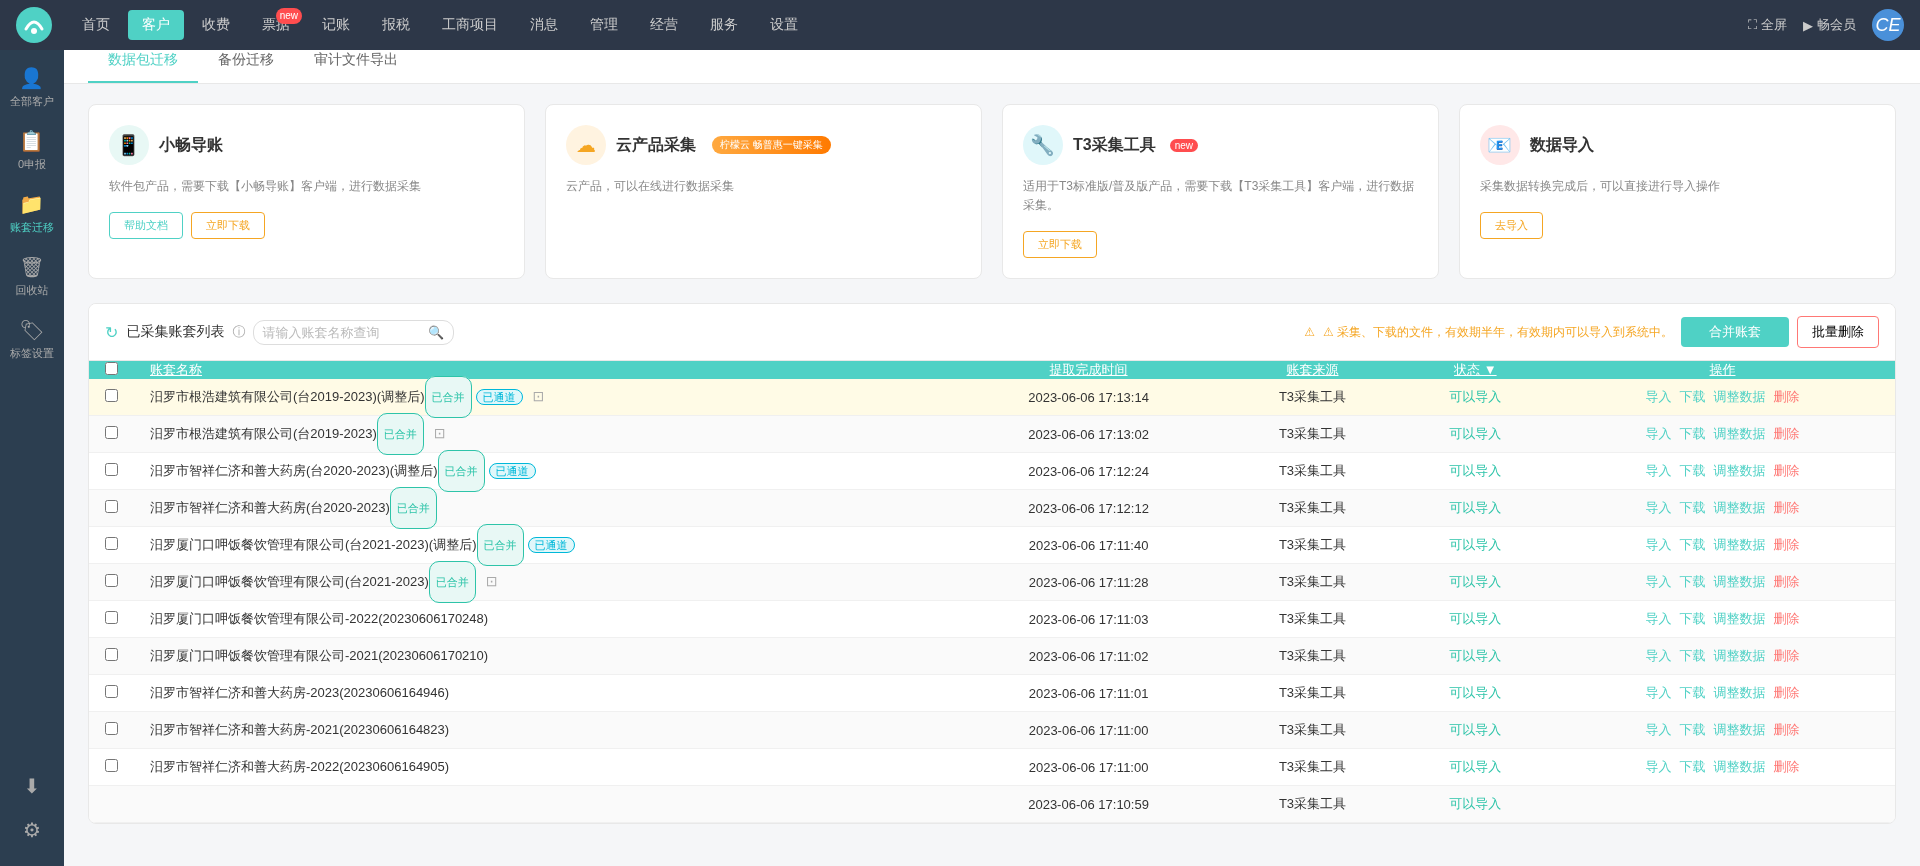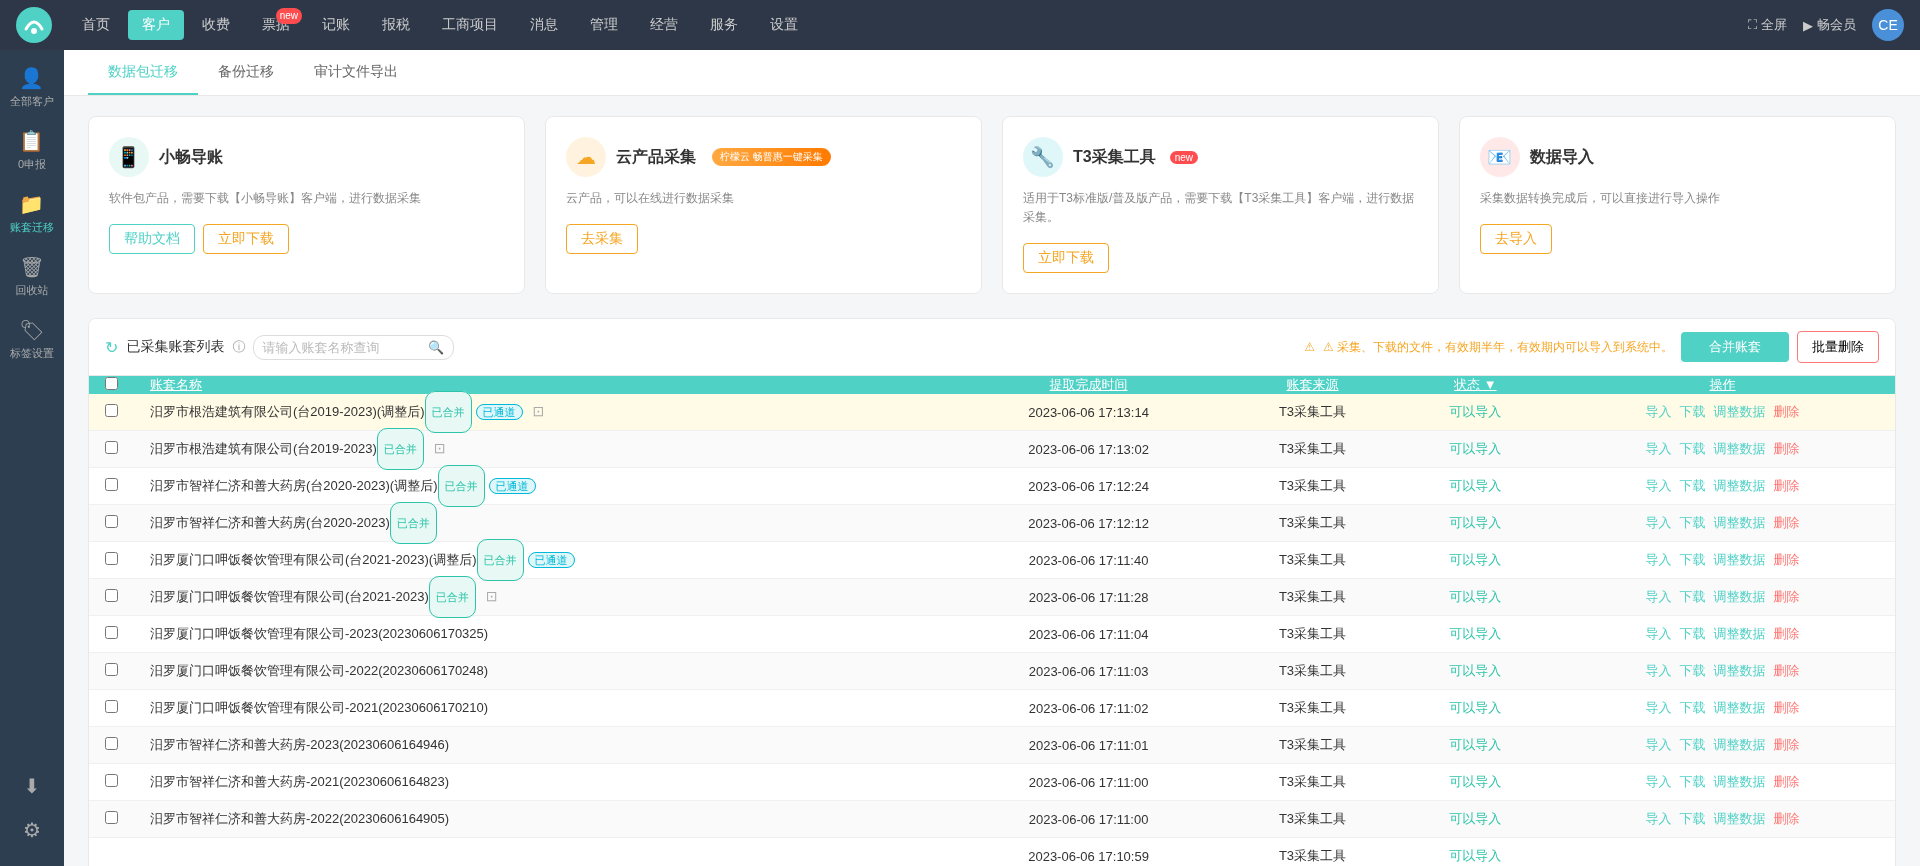--- a/index.html
+++ b/index.html
@@ -8,59 +8,59 @@
     
     .top-nav { height: 50px; background: #2d3748; display: flex; align-items: center; padding: 0 16px; gap: 4px; flex-shrink: 0; }
     .logo { width: 36px; height: 36px; margin-right: 12px; }
     .logo svg { width: 36px; height: 36px; }
     .nav-item { color: #ccc; padding: 6px 14px; border-radius: 4px; cursor: pointer; font-size: 14px; white-space: nowrap; }
     .nav-item.active { background: #4fd1c5; color: #fff; }
     .nav-item-new { position: relative; }
     .new-badge { position: absolute; top: -2px; right: 2px; background: #ff4d4f; color: #fff; font-size: 10px; padding: 0 4px; border-radius: 8px; line-height: 16px; }
     .nav-right { margin-left: auto; display: flex; align-items: center; gap: 16px; color: #ccc; font-size: 13px; }
     .nav-right-item { display: flex; align-items: center; gap: 4px; cursor: pointer; }
-    .avatar { width: 32px; height: 32px; border-radius: 50%; background: #4a90d9; display: flex; align-items: center; justify-content: center; color: #fff; font-size: 14px; }
+    .avatar { width: 32px; height: 32px; border-radius: 50%; background: #4a90d9; display: flex; align-items: center; justify-content: center; color: #fff; font-size: 18px; font-style: italic; }
 
     
     .main-layout { display: flex; flex: 1; overflow: hidden; }
 
     
     .sidebar { width: 64px; background: #2c3e50; display: flex; flex-direction: column; align-items: center; padding: 8px 0; flex-shrink: 0; gap: 4px; }
     .sidebar-item { display: flex; flex-direction: column; align-items: center; padding: 8px 4px; cursor: pointer; color: #aaa; font-size: 11px; gap: 4px; width: 100%; border-radius: 4px; }
     .sidebar-item.active { color: #4fd1c5; }
     .sidebar-icon { font-size: 20px; }
     .sidebar-spacer { flex: 1; }
     .sidebar-bottom { margin-top: auto; width: 100%; display: flex; flex-direction: column; align-items: center; gap: 4px; padding-bottom: 8px; }
 
     
     .content { flex: 1; background: #f5f6f8; overflow: hidden; display: flex; flex-direction: column; }
 
     
-    .tabs-bar { background: #fff; padding: 0 24px; display: flex; align-items: flex-end; border-bottom: 1px solid #e8e8e8; height: 46px; flex-shrink: 0; }
+    .tabs-bar { background: #fff; padding: 0 24px; display: flex; align-items: flex-end; border-bottom: 1px solid #e8e8e8; height: 34px; flex-shrink: 0; }
     .tab { padding: 12px 20px; cursor: pointer; font-size: 14px; color: #666; border-bottom: 2px solid transparent; }
     .tab.active { color: #4fd1c5; border-bottom: 2px solid #4fd1c5; font-weight: 500; }
 
     
     .page-body { padding: 20px 24px; flex: 1; overflow-y: auto; }
 
     
     .cards-row { display: grid; grid-template-columns: repeat(4, 1fr); gap: 20px; margin-bottom: 24px; }
     .card { background: #fff; border-radius: 8px; padding: 20px; border: 1px solid #e8e8e8; position: relative; }
     .card-header { display: flex; align-items: center; gap: 10px; margin-bottom: 12px; }
     .card-icon { width: 40px; height: 40px; border-radius: 50%; display: flex; align-items: center; justify-content: center; font-size: 20px; flex-shrink: 0; }
     .card-icon.green { background: #e8f8f5; color: #2ec4a9; }
     .card-icon.orange { background: #fff3e0; color: #f5a623; }
     .card-icon.teal { background: #e0f7fa; color: #00b8d9; }
     .card-icon.red { background: #ffe8e8; color: #ff6b6b; }
     .card-title { font-size: 16px; font-weight: 600; color: #333; }
     .card-badge { background: #ff4d4f; color: #fff; font-size: 10px; padding: 1px 5px; border-radius: 8px; margin-left: 4px; }
     .card-badge-orange { background: linear-gradient(90deg, #ffa940, #ff7a00); color: #fff; font-size: 10px; padding: 2px 8px; border-radius: 10px; margin-left: 6px; }
     .card-desc { font-size: 12px; color: #888; line-height: 1.6; margin-bottom: 16px; }
     .card-actions { display: flex; gap: 8px; }
-    .btn-outline { border: 1px solid #f5a623; color: #f5a623; background: #fff; padding: 5px 14px; border-radius: 4px; cursor: pointer; font-size: 14px; }
+    .btn-outline { border: 1px solid #f5a623; color: #f5a623; background: #fff; padding: 5px 14px; border-radius: 4px; cursor: pointer; font-size: 11px; }
     .btn-outline-teal { border: 1px solid #4fd1c5; color: #4fd1c5; }
 
     
     .list-section { background: #fff; border-radius: 8px; border: 1px solid #e8e8e8; overflow: hidden; }
     .list-header { display: flex; align-items: center; padding: 12px 16px; background: #fff; border-bottom: 1px solid #e8e8e8; gap: 12px; }
     .list-header-left { display: flex; align-items: center; gap: 8px; flex: 1; }
     .list-title { font-size: 14px; font-weight: 500; color: #333; }
     .search-box { display: flex; align-items: center; border: 1px solid #ddd; border-radius: 11px; padding: 4px 8px; gap: 6px; }
     .search-box input { border: none; outline: none; font-size: 13px; width: 160px; color: #333; }
     .search-box input::placeholder { color: #bbb; }
@@ -190,23 +190,20 @@
           </div>
         </div>
 
         <div class="card">
           <div class="card-header">
             <div class="card-icon orange">☁</div>
             <span class="card-title">云产品采集</span>
             <span class="card-badge-orange">柠檬云 畅普惠一键采集</span>
           </div>
           <p class="card-desc">云产品，可以在线进行数据采集</p>
-          <div class="card-actions">
-            <button class="btn-outline">去采集</button>
-          </div>
         </div>
 
         <div class="card">
           <div class="card-header">
             <div class="card-icon teal">🔧</div>
             <span class="card-title">T3采集工具</span>
             <span class="card-badge">new</span>
           </div>
           <p class="card-desc">适用于T3标准版/普及版产品，需要下载【T3采集工具】客户端，进行数据采集。</p>
           <div class="card-actions">
@@ -304,28 +301,20 @@
                 <tr>
                   <td><input type="checkbox" style=""></td>
                   <td style="text-align: left;"><span>汨罗厦门口呷饭餐饮管理有限公司(台2021-2023)</span><span class="badge-green">已合并</span><span class="row-icon">⊡</span></td>
                   <td>2023-06-06 17:11:28</td>
                   <td>T3采集工具</td>
                   <td class="status-ok">可以导入</td>
                   <td><span class="action-link">导入</span><span class="action-link">下载</span><span class="action-link">调整数据</span><span class="action-link-red">删除</span></td>
                 </tr>
                 <tr>
                   <td><input type="checkbox" style=""></td>
-                  <td style="text-align: left;"><span>汨罗厦门口呷饭餐饮管理有限公司-2023(20230606170325)</span></td>
-                  <td>2023-06-06 17:11:04</td>
-                  <td>T3采集工具</td>
-                  <td class="status-ok">可以导入</td>
-                  <td><span class="action-link">导入</span><span class="action-link">下载</span><span class="action-link">调整数据</span><span class="action-link-red">删除</span></td>
-                </tr>
-                <tr>
-                  <td><input type="checkbox" style=""></td>
                   <td style="text-align: left;"><span>汨罗厦门口呷饭餐饮管理有限公司-2022(20230606170248)</span></td>
                   <td>2023-06-06 17:11:03</td>
                   <td>T3采集工具</td>
                   <td class="status-ok">可以导入</td>
                   <td><span class="action-link">导入</span><span class="action-link">下载</span><span class="action-link">调整数据</span><span class="action-link-red">删除</span></td>
                 </tr>
                 <tr>
                   <td><input type="checkbox" style=""></td>
                   <td style="text-align: left;"><span>汨罗厦门口呷饭餐饮管理有限公司-2021(20230606170210)</span></td>
                   <td>2023-06-06 17:11:02</td>

